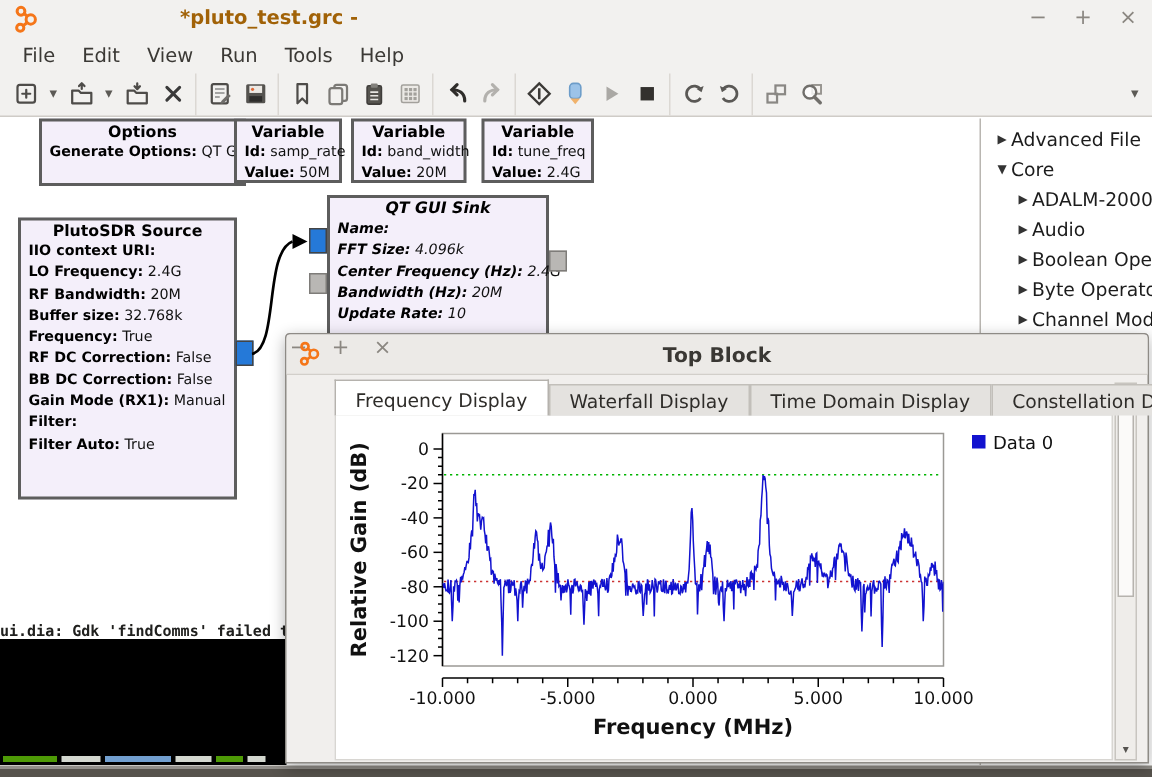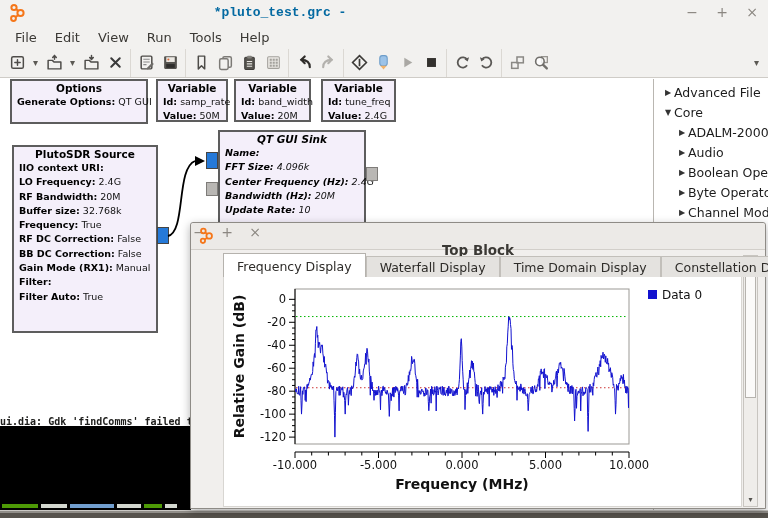--- a/index.html
+++ b/index.html
@@ -1,21 +1,21 @@
 <!DOCTYPE html>
 <html><head>
 <meta charset="utf-8">
 <style>
   html,body{margin:0;padding:0;background:#444;}
   .app{position:relative;width:768px;height:518px;background:#fff;overflow:hidden;
        font-family:"DejaVu Sans","Liberation Sans",sans-serif;-webkit-font-smoothing:antialiased;}
   
   .titlebar{position:absolute;left:0;top:0;width:768px;height:26px;background:#f2f1ef;border-bottom:1px solid #e0ded9;}
   .titlebar .logo{position:absolute;left:8px;top:3px;}
-  .win-title{position:absolute;left:120px;top:5px;width:320px;text-align:center;font-size:13px;font-weight:bold;color:#0369a1;font-family:Liberation Mono, monospace;}
+  .win-title{position:absolute;left:120px;top:5px;width:320px;text-align:left;font-size:13px;font-weight:bold;color:#a16207;}
   .winbtns{position:absolute;right:8px;top:3px;display:flex;gap:14px;}
   .winbtn{width:16px;height:18px;color:#8b8781;font-size:14px;line-height:18px;text-align:center;cursor:default;}
   .menubar{position:absolute;left:0;top:26px;width:768px;height:22px;background:#f2f1ef;display:flex;align-items:center;padding-left:6px;box-sizing:border-box;}
   .menu-item{font-size:13px;color:#3b3935;padding:2px 9px;}
   .toolbar{position:absolute;left:0;top:48px;width:768px;height:30px;background:#f2f1ef;border-bottom:1px solid #cfccc7;display:flex;align-items:center;box-sizing:border-box;padding:0 2px;}
   .tgroup{display:flex;align-items:center;height:28px;padding:0 3px;}
   .tgroup + .tgroup{border-left:1px solid #dbd8d3;}
   .tgroup.right{margin-left:auto;border-left:none;}
   .tbtn{width:24px;height:24px;display:flex;align-items:center;justify-content:center;color:#555;}
   .tbtn.dd{width:13px;font-size:10px;color:#5c5a55;}
@@ -34,21 +34,21 @@
   .tree-item{height:20px;display:flex;align-items:center;font-size:12.5px;color:#1c1c1c;white-space:nowrap;overflow:hidden;}
   .tree-arrow{font-size:8px;color:#333;width:12px;text-align:center;flex:none;}
   
   .console-line{position:absolute;left:0;top:337px;width:190px;height:14px;overflow:hidden;font-family:"DejaVu Sans Mono","Liberation Mono",monospace;font-size:10px;font-weight:bold;color:#20201e;white-space:nowrap;z-index:2;}
   .terminal{position:absolute;left:0;top:347px;width:191px;height:84px;background:#000;z-index:4;}
   .prompt-strip{position:absolute;left:2px;bottom:2px;height:4px;display:flex;gap:3px;}
   .prompt-strip i{display:block;height:4px;}
   
   .topblock{position:absolute;left:190px;top:222px;width:576px;height:287px;background:#f1efed;border:1px solid #8e8b86;border-radius:3px 3px 0 0;box-shadow:0 3px 10px rgba(0,0,0,.3);box-sizing:border-box;z-index:10;}
   .tb-titlebar{position:absolute;left:0;top:0;width:100%;height:26px;background:#eceae7;border-bottom:1px solid #d2cfca;border-radius:3px 3px 0 0;}
-  .tb-title{position:absolute;left:0;top:19px;width:100%;text-align:center;font-size:13.5px;font-weight:bold;color:#3a3834;}
+  .tb-title{position:absolute;left:0;top:6px;width:100%;text-align:center;font-size:13.5px;font-weight:bold;color:#3a3834;}
   .tb-titlebar .logo{position:absolute;left:7px;top:3px;}
   .tb-winbtns{position:absolute;right:6px;top:3px;display:flex;gap:12px;}
   .tabs{position:absolute;left:32px;top:30px;display:flex;align-items:flex-end;height:24px;z-index:2;}
   .tab{background:#e4e2df;border:1px solid #c2bfba;border-bottom:none;font-size:12.5px;color:#2e2c29;padding:3px 13px 4px;height:21px;box-sizing:border-box;white-space:nowrap;text-align:right;}
   .tab.active{background:#fff;height:24px;padding-top:5px;border-color:#b5b2ad;}
   .plotbox{position:absolute;left:32px;top:53px;width:519px;height:231px;background:#fff;border:1px solid #d8d6d2;box-sizing:border-box;}
   .vscroll{position:absolute;left:552px;top:32px;width:15px;height:252px;background:#efedea;border:1px solid #c8c5c0;box-sizing:border-box;}
   .vscroll .arr{position:absolute;left:0;width:13px;text-align:center;font-size:8px;color:#55534f;}
   .vscroll .thumb{position:absolute;left:1px;top:14px;width:11px;height:128px;background:#fbfaf9;border:1px solid #b6b3ae;box-sizing:border-box;}
   
@@ -237,21 +237,21 @@
           </svg>
         </div>
       </div>
       <div class="tgroup right">
         <div class="tbtn dd">▾</div>
       </div>
     </div>
 
   <div class="workspace">
     <div id="blocks">
-        <div class="block" style="left: 10px; top: 0px; width: 138px; height: 45px;">
+        <div class="block" style="left: 26px; top: 0px; width: 138px; height: 45px;">
           <h4>Options</h4>
           <p><b>Generate Options:</b> QT GUI</p>
         </div>
         <div class="block" style="left: 156px; top: 0px; width: 72px; height: 43px;">
           <h4>Variable</h4>
           <p><b>Id:</b> samp_rate</p>
           <p><b>Value:</b> 50M</p>
         </div>
         <div class="block" style="left: 234px; top: 0px; width: 77px; height: 43px;">
           <h4>Variable</h4>

